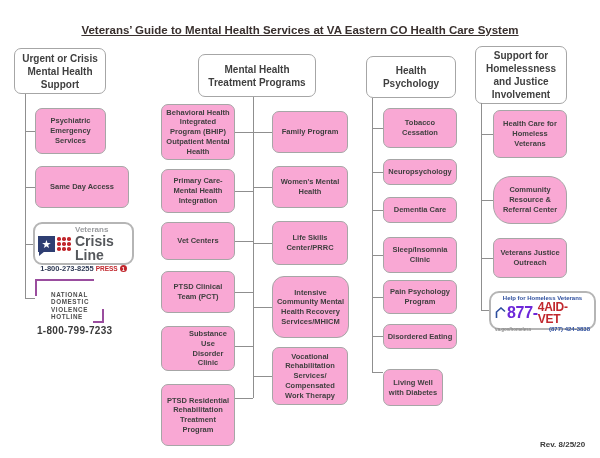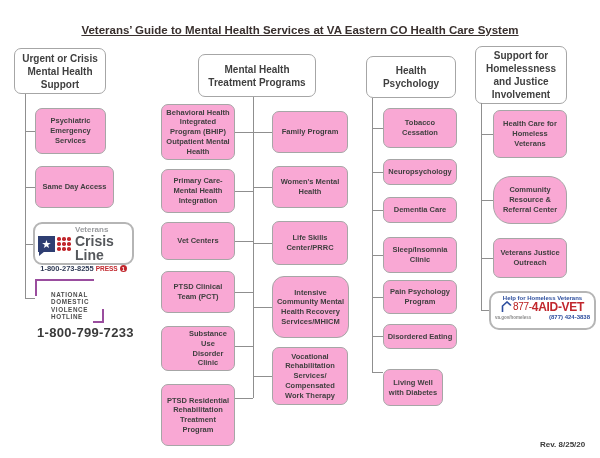--- a/index.html
+++ b/index.html
@@ -33,49 +33,49 @@
   .vcl-phone .p1{width:7px;height:7px;border-radius:50%;background:#c1272d;color:#fff;
        font-size:5.5px;font-weight:800;display:flex;align-items:center;justify-content:center;}
   
   .ndvh{position:absolute;left:35px;top:279px;width:70px;height:46px;}
   .ndvh-tl{position:absolute;left:0;top:0;width:57px;height:15px;
        border-top:2px solid #9a4d9e;border-left:2px solid #9a4d9e;}
   .ndvh-br{position:absolute;left:58px;top:30px;width:9px;height:12px;
        border-bottom:2px solid #9a4d9e;border-right:2px solid #9a4d9e;}
   .ndvh-text{position:absolute;left:16px;top:12px;font-size:6.3px;font-weight:800;
        letter-spacing:0.6px;color:#4d4d4d;line-height:1.18;text-align:left;}
-  .ndvh-phone{position:absolute;left:37px;top:325px;font-size:13px;font-weight:800;
+  .ndvh-phone{position:absolute;left:37px;top:325px;font-size:10px;font-weight:800;
        color:#3a3a3a;letter-spacing:0.3px;}
   
   .hhv{position:absolute;left:489px;top:291px;width:107px;height:39px;background:#fff;
        border:2px solid #b5b5b5;border-radius:10px;box-sizing:border-box;padding:2px 4px 1px;}
   .hhv-tag{font-size:6px;font-weight:700;color:#2d4e9e;text-align:center;}
   .hhv-num{display:flex;align-items:center;justify-content:center;line-height:1;}
-  .hhv-num .blue{color:#b91c1c;font-size:10px;font-weight:400;letter-spacing:-0.3px;}
+  .hhv-num .blue{color:#6d28d9;font-size:16px;font-weight:700;letter-spacing:-0.3px;}
   .hhv-num .red{color:#c1272d;font-size:12px;font-weight:800;letter-spacing:-0.3px;}
   .hhv-bot{display:flex;justify-content:space-between;align-items:center;margin-top:1px;}
   .hhv-site{font-size:4.5px;color:#8a8a8a;font-weight:700;}
   .hhv-alt{font-size:6px;font-weight:700;color:#2d4e9e;}
   .rev{position:absolute;left:540px;top:440px;font-size:8px;font-weight:600;color:#3a3a3a;}
 </style>
 </head>
 <body>
 
 <div class="canvas">
 
   <div class="title">Veterans’ Guide to Mental Health Services at VA Eastern CO Health Care System</div>
 
   <div class="head" style="left:14px;top:48px;width:92px;min-height:46px;">Urgent or Crisis Mental Health Support</div>
   <div class="ln" style="left:25px;top:94px;width:1px;height:204px;"></div>
   <div class="ln" style="left:25px;top:131px;width:10px;height:1px;"></div>
   <div class="ln" style="left:25px;top:187px;width:10px;height:1px;"></div>
   <div class="ln" style="left:25px;top:244px;width:10px;height:1px;"></div>
   <div class="ln" style="left:25px;top:298px;width:10px;height:1px;"></div>
   <div class="node" style="left:35px;top:108px;width:71px;min-height:46px;">Psychiatric Emergency Services</div>
-  <div class="node" style="left:35px;top:166px;width:79px;min-height:42px;">Same Day Access</div>
+  <div class="node" style="left:35px;top:166px;width:94px;min-height:42px;">Same Day Access</div>
 
   <div class="vcl">
     <div class="vcl-top">
       <span class="vcl-bubble">
         <span class="vcl-star">★</span>
       </span>
       <span class="vcl-dots">
         <span></span>
           <span></span>
           <span></span>

